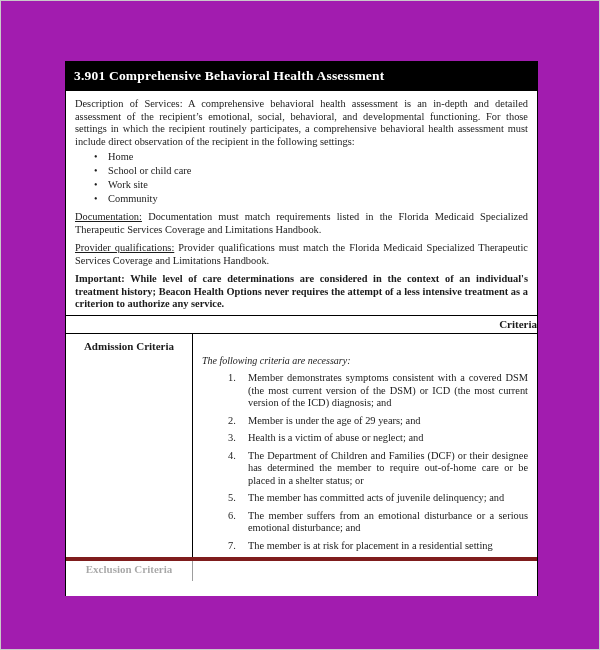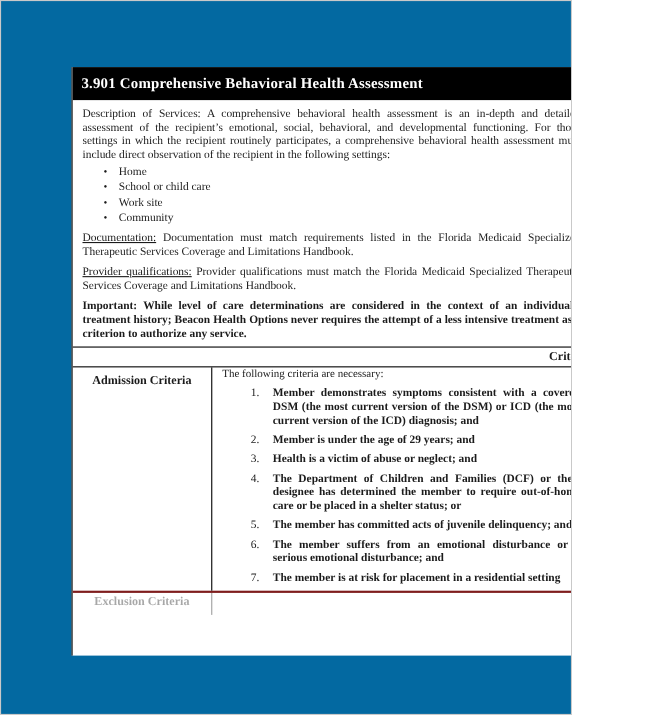--- a/index.html
+++ b/index.html
@@ -1,43 +1,43 @@
 <!DOCTYPE html>
 <html><head>
 <meta charset="utf-8">
 <style>
   * { margin:0; padding:0; box-sizing:border-box; }
   body { background:#fff; }
   .canvas {
-    position:relative; width:520px; height:650px; background:#0369a1;
+    position:relative; width:600px; height:650px; background:#a21caf;
     border:1px solid #c9c9c9; overflow:hidden;
     font-family:"Liberation Serif","DejaVu Serif",serif; color:#1b1b1b;
   }
   .doc {
     position:absolute; left:64px; top:60px; width:473px; height:535px;
     border-left:1px solid #000; border-right:1px solid #000;
     background:#fff; overflow:hidden;
   }
   .title-bar { background:#000; color:#fff; font-weight:bold; font-size:13.5px; padding:7px 8px 7px 8px; letter-spacing:.2px; }
   .content { padding:1px 9px 4px 9px; font-size:10.4px; line-height:12.5px; }
   .para { margin-top:6px; text-align:justify; }
   .bold { font-weight:bold; }
   .u { text-decoration:underline; }
   .bullets { list-style:none; margin-top:2px; }
   .bullets li { display:flex; margin-top:1px; line-height:13px; }
   .dot { width:14px; margin-left:19px; flex-shrink:0; font-size:10px; }
   .tbl { border-top:1px solid #000; font-size:10.4px; }
   .t-head { border-bottom:1px solid #000; text-align:right; font-weight:bold; font-size:11px; padding:2.5px 0; }
-  .t-row { display:flex; border-bottom:2px solid #7f1d1d; align-items:stretch; }
+  .t-row { display:flex; border-bottom:4px solid #7f1d1d; align-items:stretch; }
   .t-left { width:127px; flex-shrink:0; border-right:1px solid #000; text-align:center; font-weight:bold; font-size:11px; padding-top:6px; }
   .t-right { flex:1; padding:1px 9px 5px 9px; line-height:12.5px; }
-  .intro { font-size:10px; margin-top:0; }
+  .intro { font-style:italic; font-size:10px; margin-top:20px; }
   .li { display:flex; margin:5px 0 0 26px; }
   .num { min-width:13px; margin-right:7px; flex-shrink:0; }
-  .li-text { flex:1; text-align:justify;font-weight:bold; }
+  .li-text { flex:1; text-align:justify; }
   .partial { border-bottom:none; height:20px; }
   .partial .t-left { opacity:.38; filter:blur(.6px); padding-top:2px; }
 </style>
 </head>
 <body>
 
 <div class="canvas">
   <div class="doc">
 
     <div class="title-bar">

